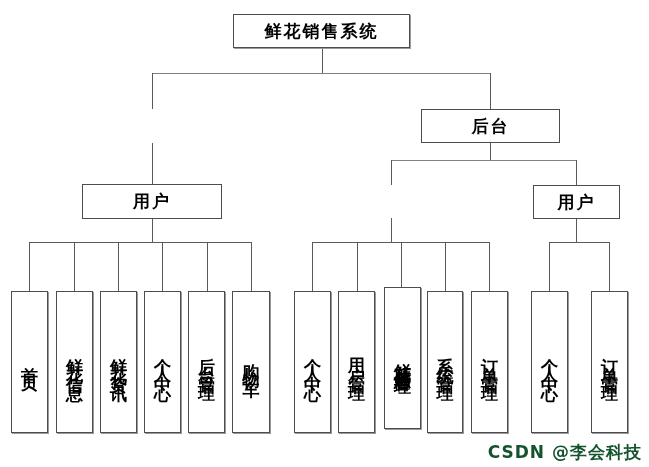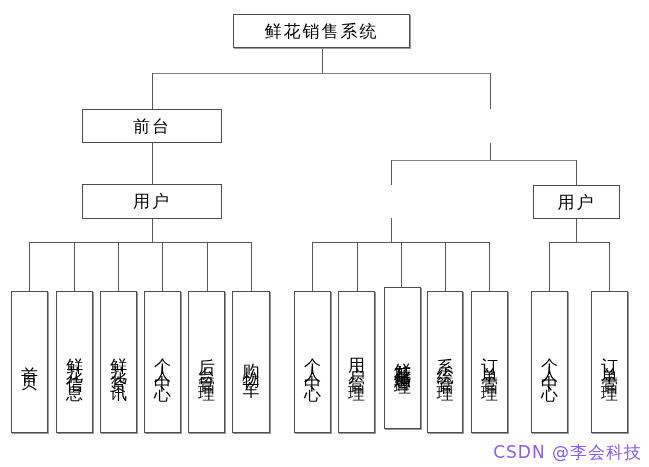--- a/index.html
+++ b/index.html
@@ -3,20 +3,21 @@
 <meta charset="utf-8">
 <style>
   html,body { margin:0; padding:0; background:#ffffff; }
   .canvas {
     position:relative;
     width:649px; height:467px;
     background:#ffffff;
     font-family:"DejaVu Sans","Liberation Sans",sans-serif;
     color:#000;
     overflow:hidden;
+    font-weight:bold;
   }
   .node {
     position:absolute;
     box-sizing:border-box;
     border:1px solid #4d4d4d;
     background:#ffffff;
     display:flex;
     align-items:center;
     justify-content:center;
     font-size:17px;
@@ -30,21 +31,21 @@
     letter-spacing:9px;
     font-size:17px;
   }
   .vnode.tight .vlabel { letter-spacing:3px; }
   .line { position:absolute; background:#5a5a5a; }
   .line.gray { background:#808080; }
   .watermark {
     position:absolute;
     top:441px; right:7px;
     font-size:17px;
-    color:#8b5cf6;
+    color:#14532d;
     letter-spacing:1px;
   }
 </style>
 </head>
 <body>
 
 <div class="canvas">
 
   <div>
 
@@ -80,22 +81,22 @@
     <div class="line" style="left:576px;top:219px;width:1px;height:24px;"></div>
     <div class="line" style="left:549px;top:242px;width:61px;height:1px;"></div>
     <div class="line" style="left:549px;top:242px;width:1px;height:49px;"></div>
     <div class="line" style="left:609px;top:242px;width:1px;height:49px;"></div>
   </div>
 
   <div class="node shaded" style="left:233px;top:14px;width:177px;height:34px;">
     <span>鲜花销售系统</span>
   </div>
 
-  <div class="node" style="left:82px;top:109px;width:140px;height:34px;">
-    <span>前台</span>
+  <div class="node" style="left:421px;top:109px;width:139px;height:34px;">
+    <span>后台</span>
   </div>
 
   <div class="node" style="left:82px;top:184px;width:140px;height:35px;">
     <span>用户</span>
   </div>
   <div class="node" style="left:533px;top:185px;width:87px;height:34px;">
     <span>用户</span>
   </div>
 
   <div class="node vnode shaded" style="left:11px;top:291px;width:37px;height:142px;">

